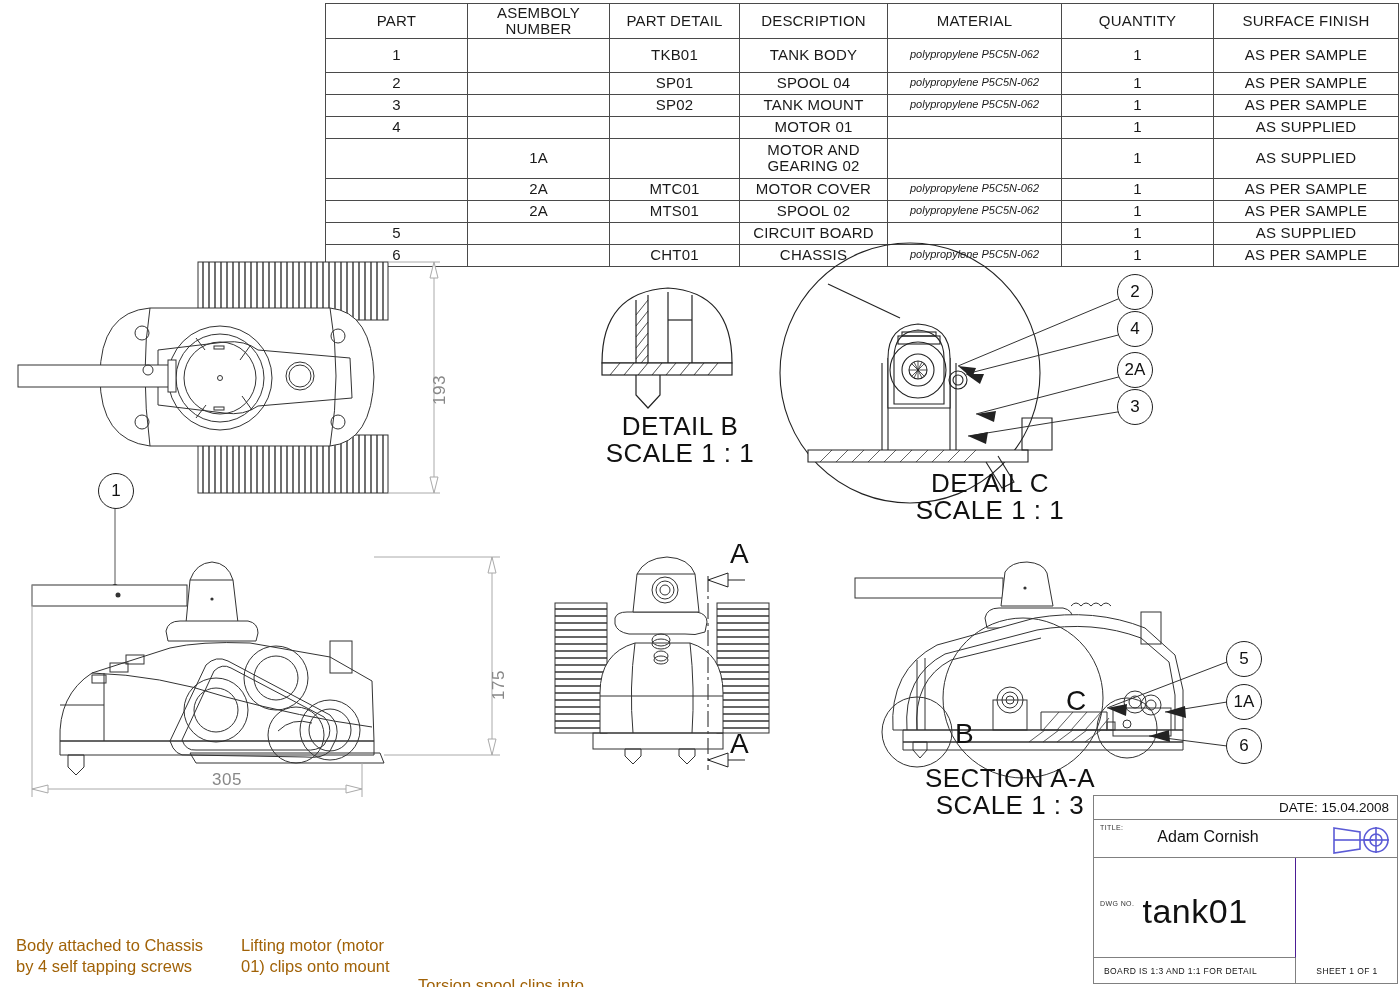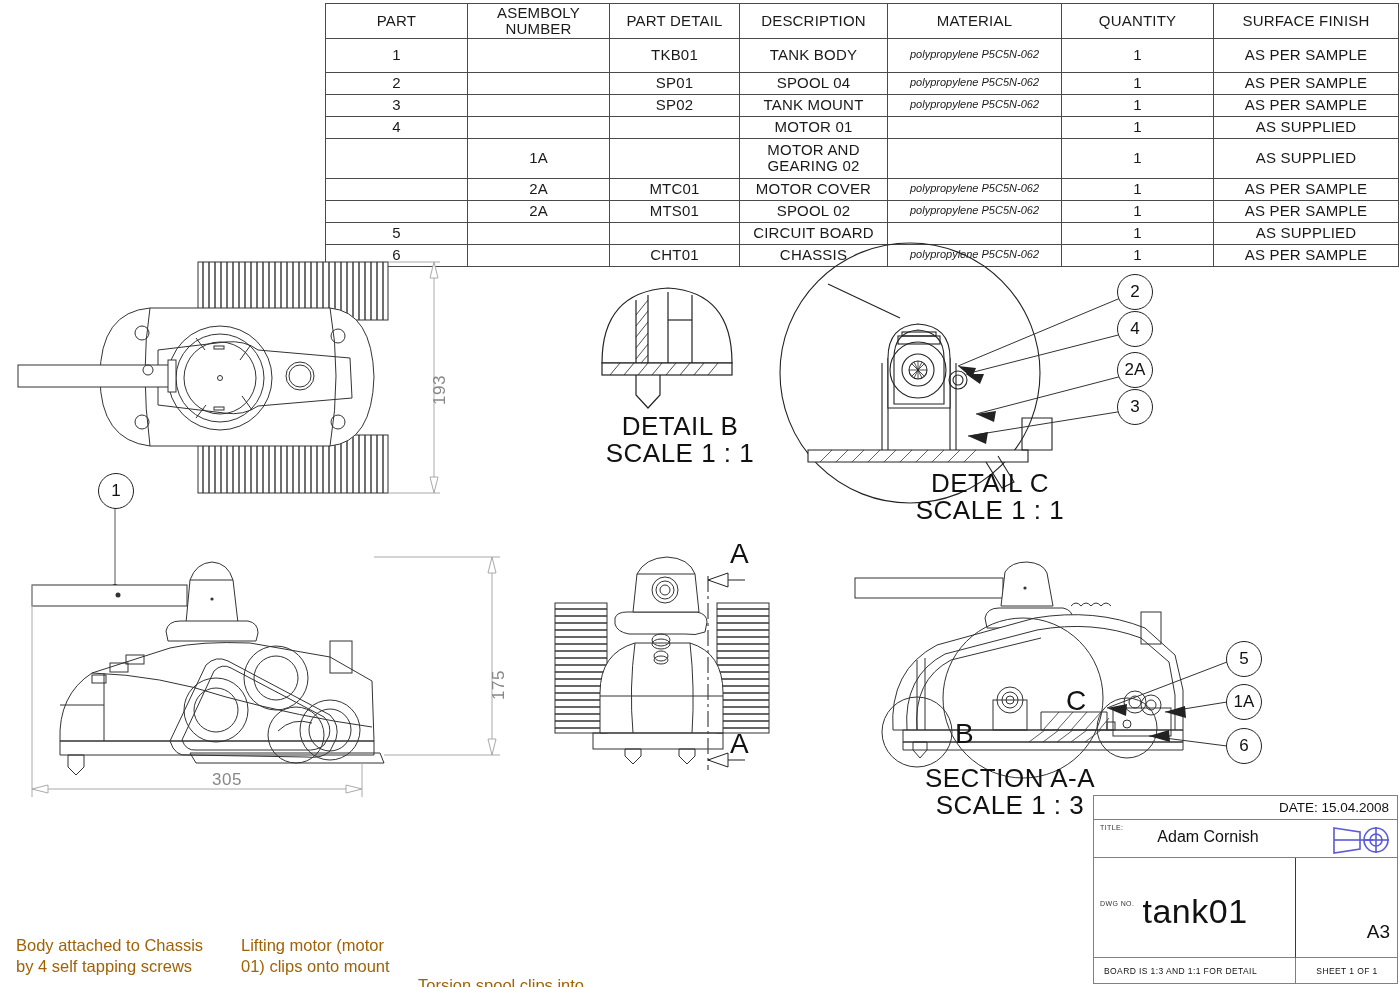--- a/index.html
+++ b/index.html
@@ -688,21 +688,18 @@
           <line x1="32" y1="17" x2="58" y2="17"></line>
         </g>
       </svg>
     </div>
 
     <div id="tb-dwg">
       <span class="tb-tag" style="left:6px;top:42px;">DWG NO.</span>
       <span id="tb-dwgval">tank01</span>
     </div>
 
-    <div id="tb-size">
-      <span id="tb-sizeval">A3</span>
-    </div>
 
     <div id="tb-scale">BOARD IS 1:3 AND 1:1 FOR DETAIL</div>
     <div id="tb-sheet">SHEET 1 OF 1</div>
   </div>
 
 </div>
 
 </body></html>

